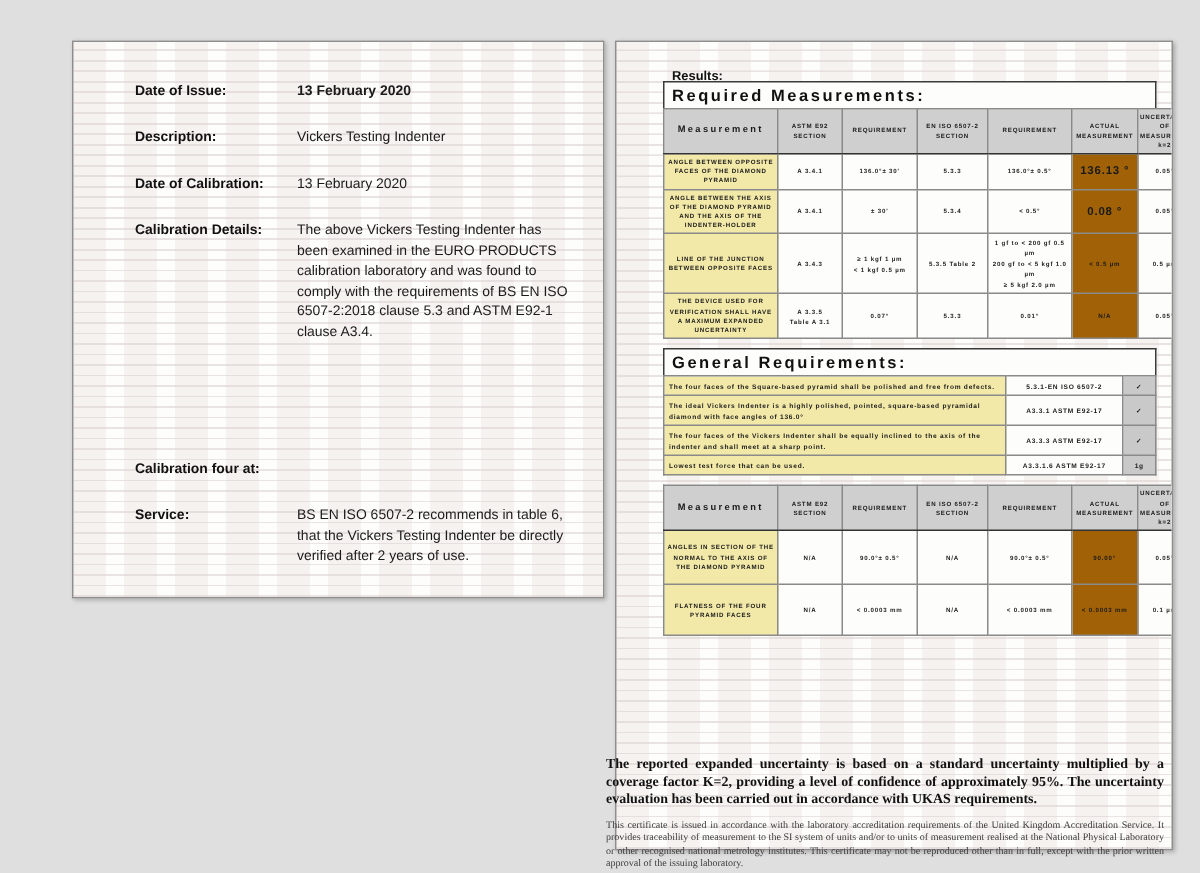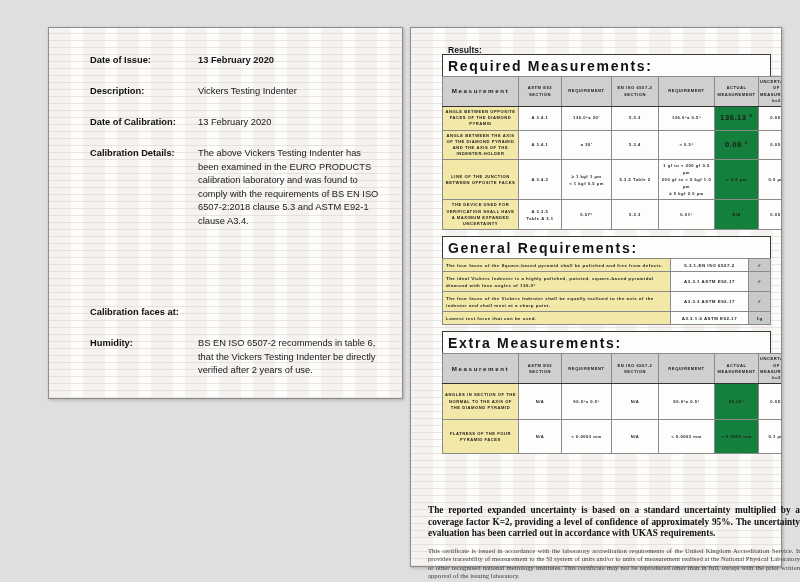--- a/index.html
+++ b/index.html
@@ -83,21 +83,21 @@
   .results-lbl {
     position: absolute; left: 6px; top: 0;
     font-size: 8.6px; font-weight: bold; color: #111;
   }
   .results-txt {
     margin-left: 56px;
     font-size: 8.4px; line-height: 11.5px; color: #1a1a1a;
   }
 
   .sec-head {
-    font-size: 14px; font-weight: bold; color: #111;
+    font-size: 11px; font-weight: bold; color: #111;
     letter-spacing: 1.7px;
     border: 1px solid #3a3a3a;
     border-bottom: none;
     padding: 2.5px 5px 2.5px 5px;
     background: #fdfdfb;
   }
 
   table.meas {
     width: 100%;
     border-collapse: collapse;
@@ -124,21 +124,21 @@
   table.meas thead td.hm {
     font-size: 6.2px; letter-spacing: 1.6px;
   }
   td.mname {
     background: #f2e8a8;
     font-size: 4.1px;
     letter-spacing: .5px;
     padding: 3px 2px;
   }
   td.actual {
-    background: #15803d;
+    background: #a16207;
     font-size: 5.6px;
     letter-spacing: .5px;
   }
   td.actual.big { font-size: 7.6px; }
   .sub { display: block; line-height: 7px; }
 
   
   table.genreq {
     width: 100%;
     border-collapse: collapse;
@@ -205,27 +205,27 @@
       </div>
 
       <div class="fld">
         <div class="fld-label">Calibration Details:</div>
         <div class="fld-value" style="max-width:212px">The above Vickers Testing Indenter has been examined in the EURO PRODUCTS calibration laboratory and was found to comply with the requirements of BS EN ISO 6507-2:2018 clause 5.3 and ASTM E92-1 clause A3.4.</div>
       </div>
 
       <div class="spacer-lg"></div>
 
       <div class="fld">
-        <div class="fld-label">Calibration faces at:</div>
-      </div>
-
-
-
-      <div class="fld">
-        <div class="fld-label">Humidity:</div>
+        <div class="fld-label">Calibration four at:</div>
+      </div>
+
+
+
+      <div class="fld">
+        <div class="fld-label">Service:</div>
         <div class="fld-value" style="max-width:214px">BS EN ISO 6507-2 recommends in table 6, that the Vickers Testing Indenter be directly verified after 2 years of use.</div>
       </div>
 
     </div>
   </div>
 
   <div class="page page-right">
     <div class="wm"></div>
     <div class="wm2"></div>
     <div class="rp-inner">
@@ -325,21 +325,20 @@
             <td class="gr-tick">✓</td>
           </tr>
           <tr>
             <td class="gr-text">Lowest test force that can be used.</td>
             <td class="gr-ref">A3.3.1.6 ASTM E92-17</td>
             <td class="gr-tick">1g</td>
           </tr>
         </tbody>
       </table>
 
-      <div class="sec-head">Extra Measurements:</div>
       <table class="meas">
         <colgroup>
           <col style="width:76px">
             <col style="width:43px">
             <col style="width:50px">
           <col style="width:47px">
             <col style="width:56px">
             <col style="width:44px">
             <col style="width:36px">
         </colgroup>
@@ -372,18 +371,18 @@
             <td>&lt; 0.0003 mm</td>
             <td class="actual">&lt; 0.0003 mm</td>
             <td>0.1 µm</td>
           </tr>
         </tbody>
       </table>
 
     </div>
   </div>
 
-  <div style="position:absolute; left:428px; top:497px; width:372px;">
+  <div style="position:absolute; left:404px; top:497px; width:372px;">
     <div class="footer-bold">The reported expanded uncertainty is based on a standard uncertainty multiplied by a coverage factor K=2, providing a level of confidence of approximately 95%. The uncertainty evaluation has been carried out in accordance with UKAS requirements.</div>
     <div class="footer-small">This certificate is issued in accordance with the laboratory accreditation requirements of the United Kingdom Accreditation Service. It provides traceability of measurement to the SI system of units and/or to units of measurement realised at the National Physical Laboratory or other recognised national metrology institutes. This certificate may not be reproduced other than in full, except with the prior written approval of the issuing laboratory.</div>
   </div>
 
 </div>
 
 </body></html>

